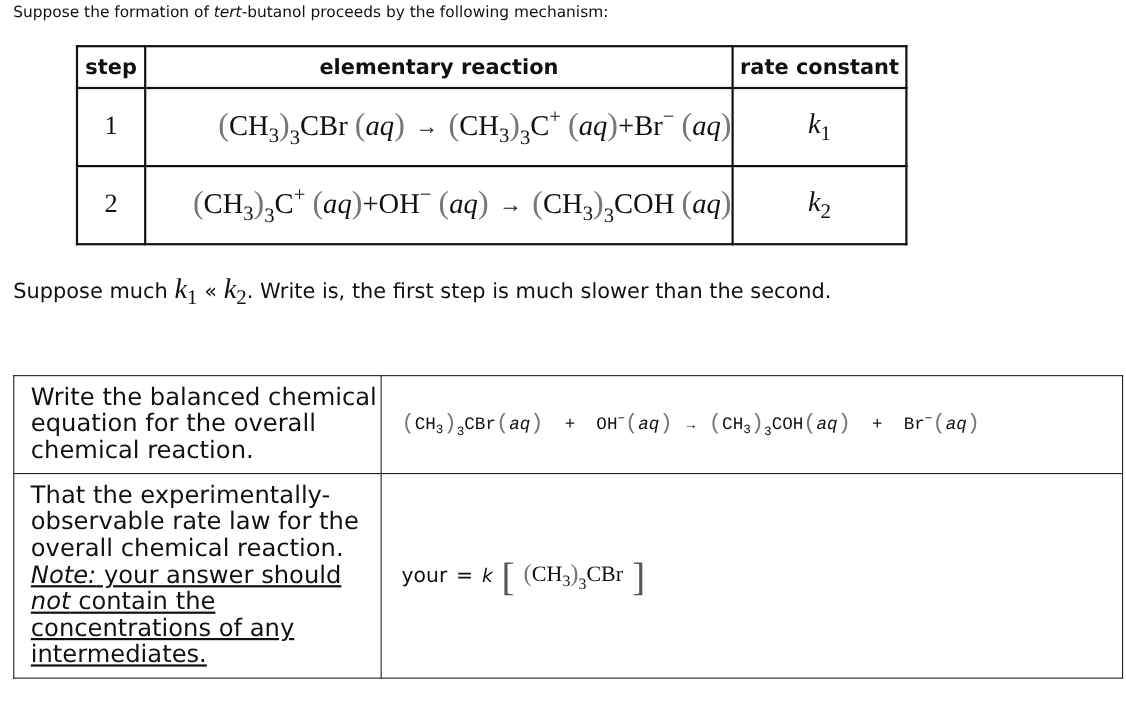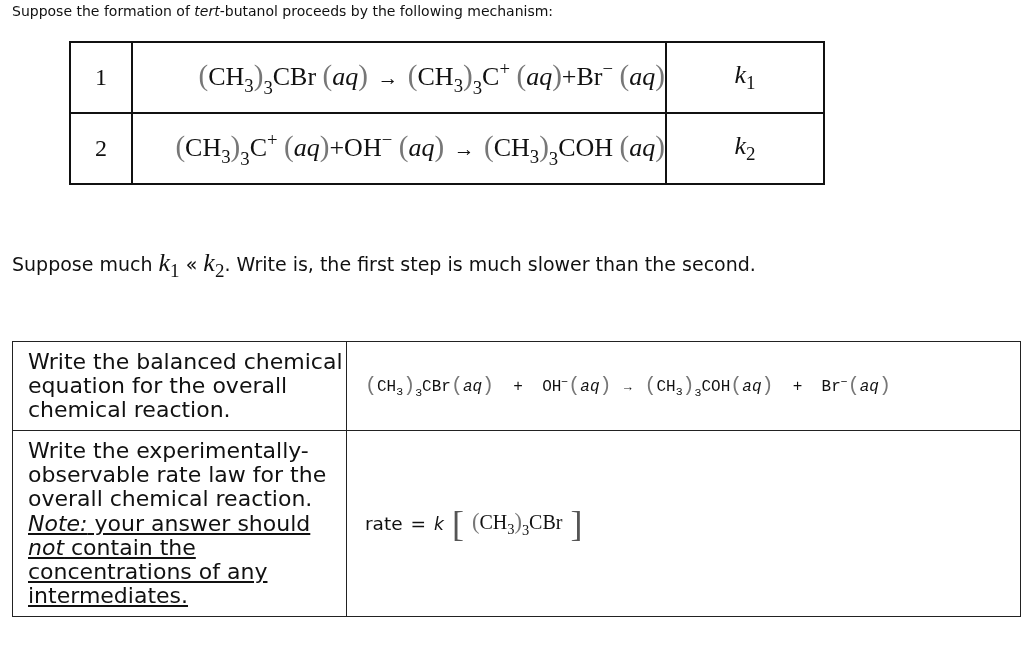--- a/index.html
+++ b/index.html
@@ -43,20 +43,25 @@
     .rate .br { font-family: "Liberation Serif", serif; color: #555; font-size: 36px; font-weight: 200; line-height: 1; }
     .rate .inner { font-family: "Liberation Serif", serif; font-size: 20px; }
   </style>
 </head>
 <body>
 
 <div class="intro"><span>Suppose the formation of </span><i>tert</i><span>-butanol proceeds by the following mechanism:</span></div>
 
 <table class="mech">
   <tbody>
+      <tr>
+    <th>step</th>
+    <th>elementary reaction</th>
+    <th>rate constant</th>
+  </tr>
   <tr>
     <td class="step">1</td>
     <td class="rxn">
       <span class="chem">
         <span class="par">(</span><span>CH</span><sub>3</sub><span class="par">)</span><span class="sub3">3</span><span>CBr</span>
         <span class="par">(</span><span class="ph">aq</span><span class="par">)</span>
         <span class="arrow">→</span>
         <span class="par">(</span><span>CH</span><sub>3</sub><span class="par">)</span><span class="sub3">3</span><span>C</span><sup>+</sup>
         <span class="par">(</span><span class="ph">aq</span><span class="par">)</span><span>+</span><span>Br</span><sup>−</sup>
         <span class="par">(</span><span class="ph">aq</span><span class="par">)</span>
@@ -98,26 +103,26 @@
         <span>OH</span><sup>−</sup><span class="par">(</span><span class="ph">aq</span><span class="par">)</span>
         <span class="arrow">→</span>
         <span class="par">(</span><span>CH</span><sub>3</sub><span class="par">)</span><span class="sub3">3</span><span>COH</span><span class="par">(</span><span class="ph">aq</span><span class="par">)</span>
         &nbsp;<span>+</span>&nbsp;
         <span>Br</span><sup>−</sup><span class="par">(</span><span class="ph">aq</span><span class="par">)</span>
       </span>
     </td>
   </tr>
   <tr class="r2">
     <td class="q">
-      <p>Write the experimentally-observable rate law for the overall chemical reaction.</p>
+      <p>That the experimentally-observable rate law for the overall chemical reaction.</p>
       <p class="note"><i>Note:</i><span> your answer should </span><i>not</i><span> contain the concentrations of any intermediates.</span></p>
     </td>
     <td class="a">
       <div class="rate">
-        <span>rate</span>
+        <span>your</span>
         <span>=</span>
         <span class="kk">k</span>
         <span class="br">[</span>
         <span class="chem inner"><span class="par">(</span><span>CH</span><sub>3</sub><span class="par">)</span><span class="sub3">3</span><span>CBr</span></span>
         <span class="br">]</span>
       </div>
     </td>
   </tr>
 </tbody>
   </table>

